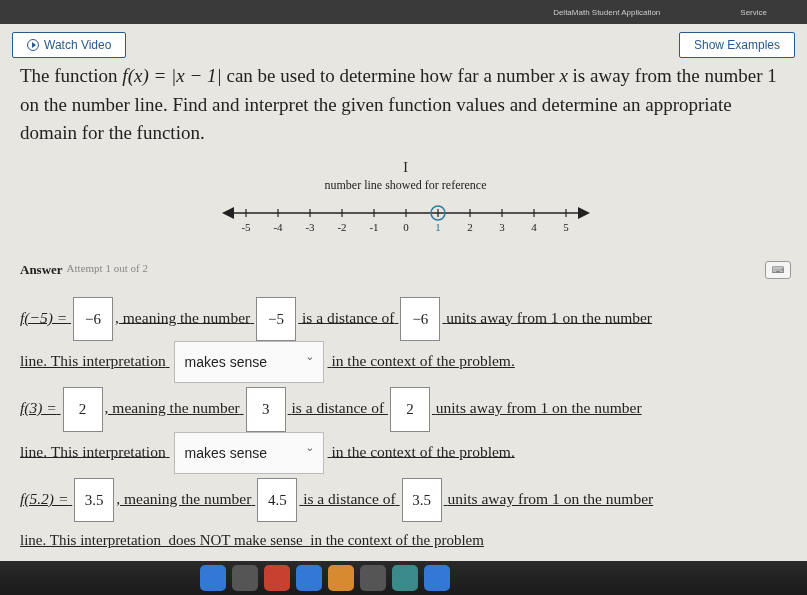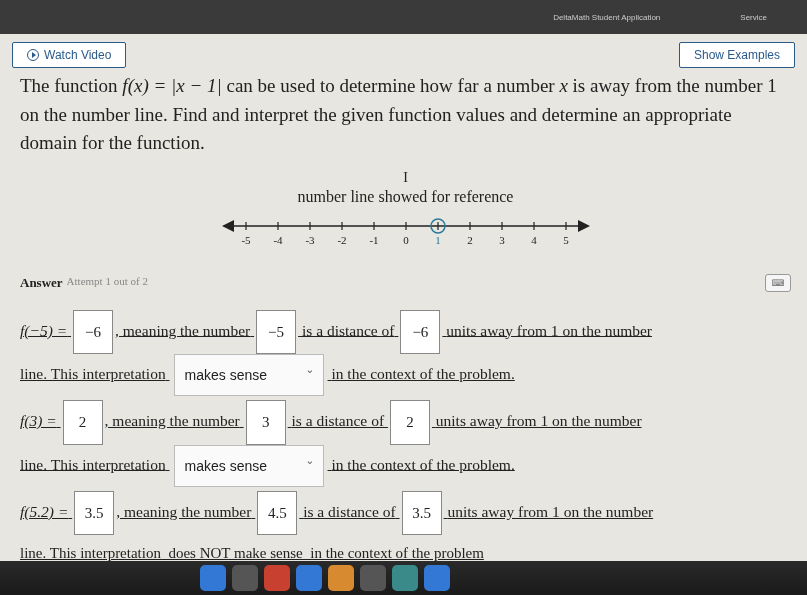--- a/index.html
+++ b/index.html
@@ -6,21 +6,21 @@
     body {
       font-family: Georgia, 'Times New Roman', serif;
       background: #e8e6e0;
       width: 807px;
       height: 595px;
       overflow: hidden;
       position: relative;
     }
     .topbar {
       background: #3a3a3a;
-      height: 34px;
+      height: 24px;
       display: flex;
       justify-content: flex-end;
       align-items: center;
       padding-right: 40px;
       gap: 80px;
     }
     .tab-label {
       color: #ccc;
       font-size: 8px;
       font-family: Arial, sans-serif;
@@ -67,21 +67,21 @@
     .problem-text {
       font-size: 19px;
       line-height: 1.5;
     }
     .problem-text .fn { font-style: italic; }
     .numline-area {
       text-align: center;
       margin: 12px 0 18px 0;
     }
     .caption {
-      font-size: 16px;
+      font-size: 12px;
       margin-bottom: 4px;
     }
     .cursor-I {
       font-size: 14px;
       margin-bottom: 2px;
     }
     svg.numline { display: block; margin: 0 auto; }
     .answer-header {
       font-size: 13px;
       margin: 10px 0 18px 0;

